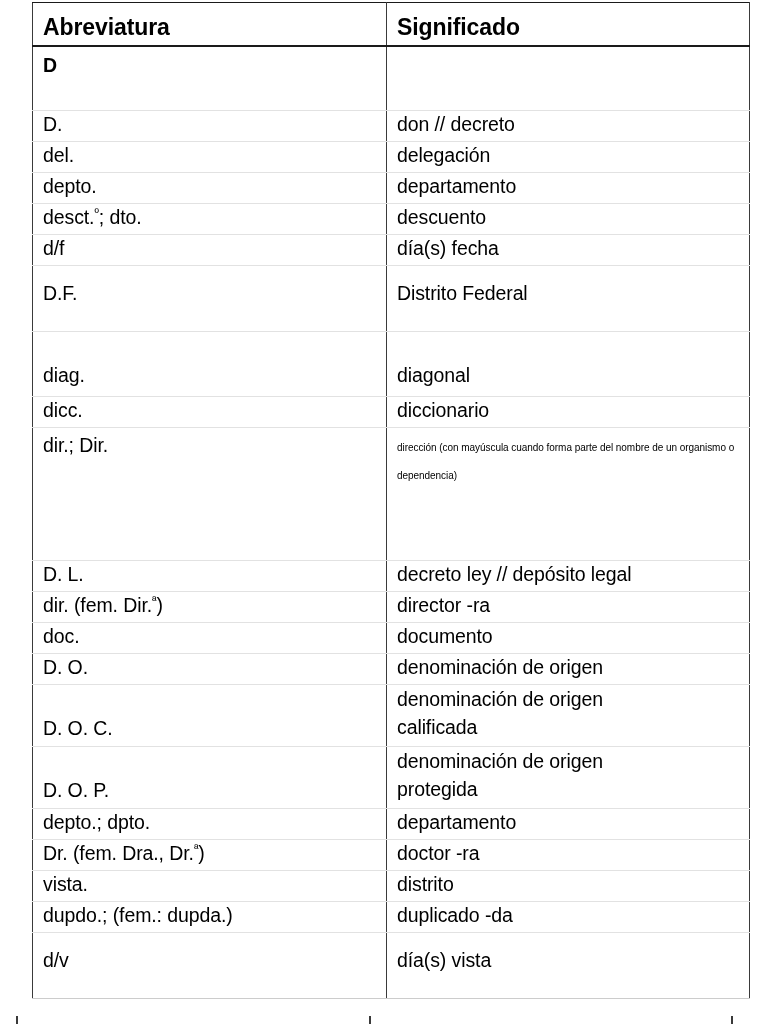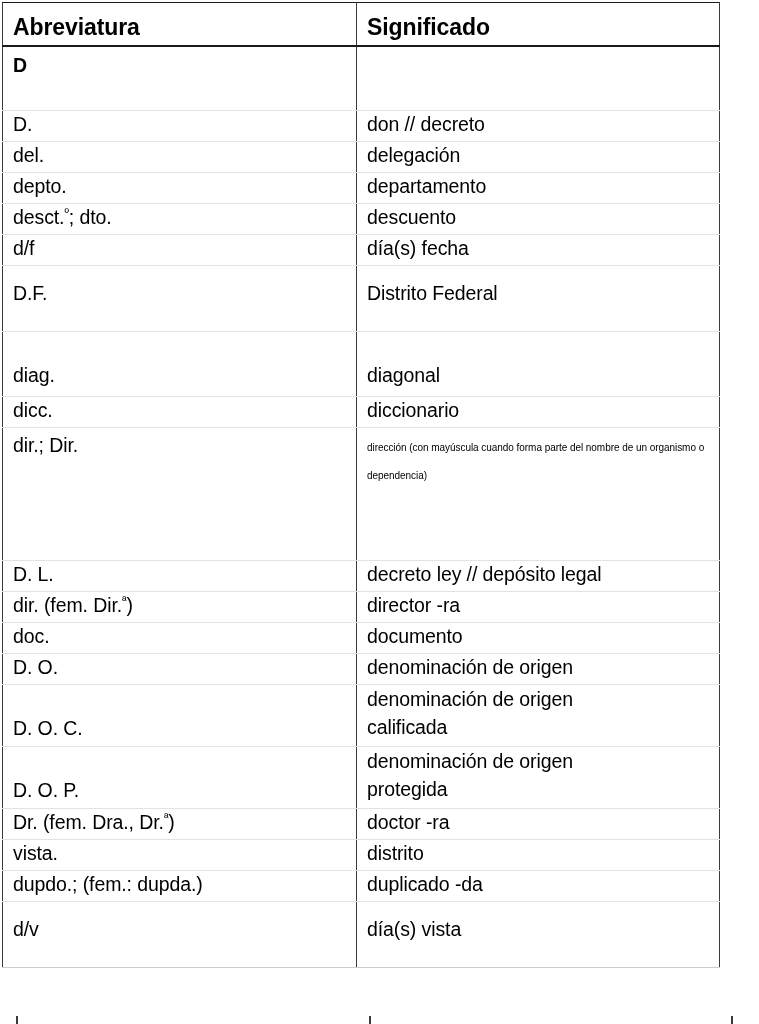--- a/index.html
+++ b/index.html
@@ -20,21 +20,21 @@
     position: absolute;
     left: 0;
     top: 0;
     width: 759px;
     height: 1024px;
   }
 
   
   .abbr-table {
     position: absolute;
-    left: 2px;
+    left: 32px;
     top: 2px;
     width: 717px;
     border-collapse: collapse;
     table-layout: fixed;
   }
 
   .abbr-table col.c-abbr { width: 354px; }
   .abbr-table col.c-mean { width: 363px; }
 
   .abbr-table th,
@@ -215,20 +215,24 @@
       </tr>
 
       <tr class="r-two">
         <td class="abbr-cell">D. O. P.</td>
         <td>
             <span class="two-line">denominación de origen</span>
             <span class="two-line">protegida</span>
           </td>
       </tr>
 
+      <tr class="r-std">
+        <td class="abbr-cell">depto.; dpto.</td>
+        <td>departamento</td>
+      </tr>
 
       <tr class="r-std">
         <td class="abbr-cell"><span>Dr. (fem. Dra., Dr.</span><sup>ª</sup><span>)</span></td>
         <td>doctor -ra</td>
       </tr>
 
       <tr class="r-std">
         <td class="abbr-cell">vista.</td>
         <td>distrito</td>
       </tr>

